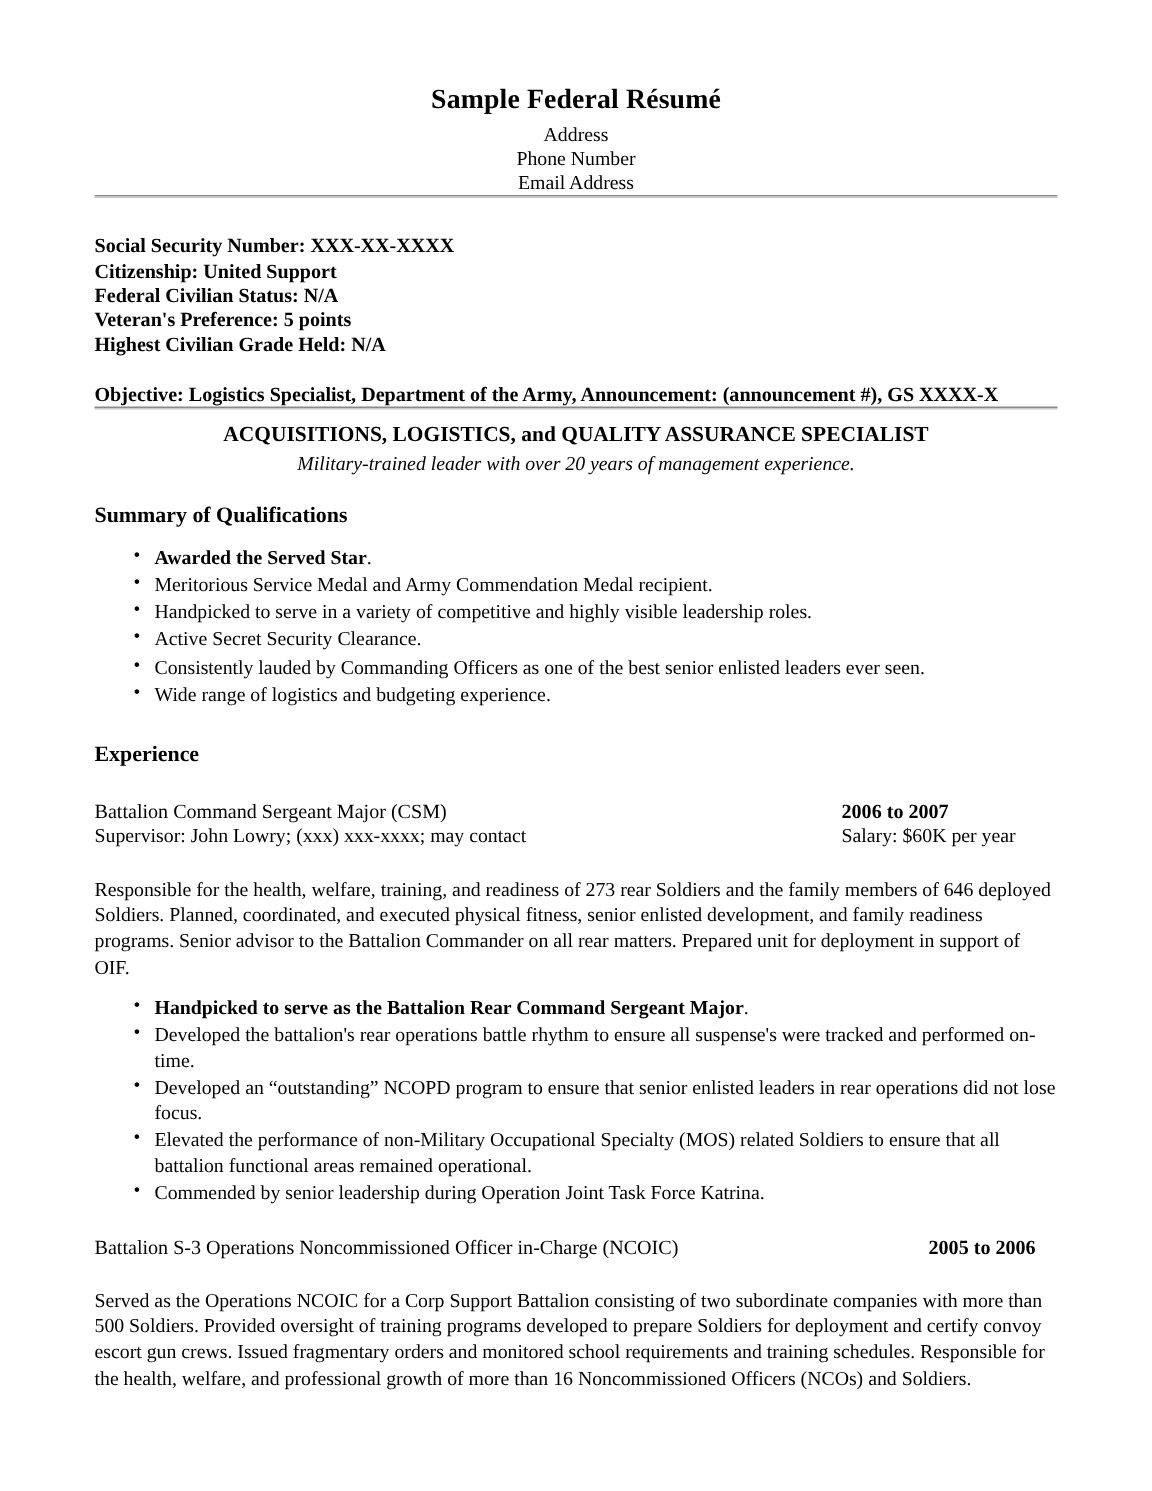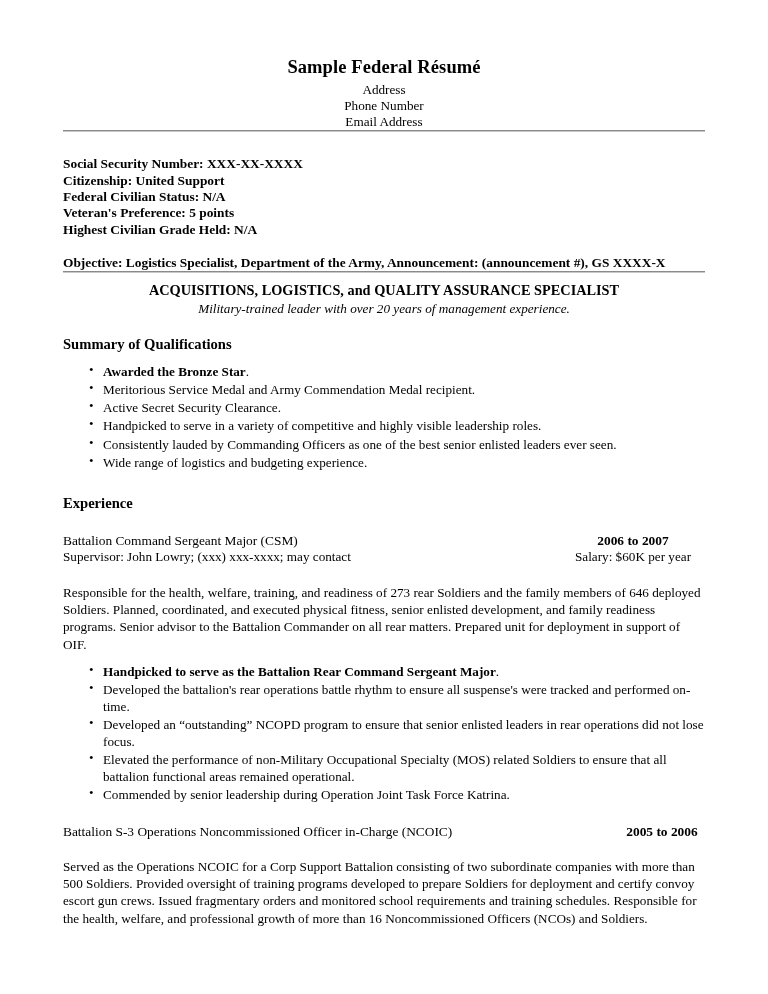--- a/index.html
+++ b/index.html
@@ -121,21 +121,20 @@
   .job-row {
     display: flex;
     align-items: baseline;
   }
   .job-left {
     width: 498px;
     flex: 0 0 498px;
   }
   .job-right {
     flex: 1 1 auto;
-    text-align: center;
   }
   .job-title {
     font-size: 13.4px;
     font-weight: normal;
     line-height: 1.28;
   }
   .job-org {
     font-size: 13.2px;
     font-style: italic;
     line-height: 1.28;
@@ -190,24 +189,24 @@
   <hr class="rule rule-mid">
 
   <div class="headline-block">
     <p class="headline">ACQUISITIONS, LOGISTICS, and QUALITY ASSURANCE SPECIALIST</p>
     <p class="tagline">Military-trained leader with over 20 years of management experience.</p>
   </div>
 
   <h2 class="section-heading">Summary of Qualifications</h2>
 
   <ul class="bullets">
-    <li><b>Awarded the Bronze Star</b><span>.</span></li>
+    <li><b>Awarded the Served Star</b><span>.</span></li>
     <li><span>Meritorious Service Medal and Army Commendation Medal recipient.</span></li>
+    <li><span>Handpicked to serve in a variety of competitive and highly visible leadership roles.</span></li>
     <li><span>Active Secret Security Clearance.</span></li>
-    <li><span>Handpicked to serve in a variety of competitive and highly visible leadership roles.</span></li>
     <li><span>Consistently lauded by Commanding Officers as one of the best senior enlisted leaders ever seen.</span></li>
     <li><span>Wide range of logistics and budgeting experience.</span></li>
   </ul>
 
   <h2 class="section-heading experience">Experience</h2>
 
   <div class="job">
     <div class="job-row">
       <div class="job-left job-title">Battalion Command Sergeant Major (CSM)</div>
       <div class="job-right job-dates">2006 to 2007</div>

